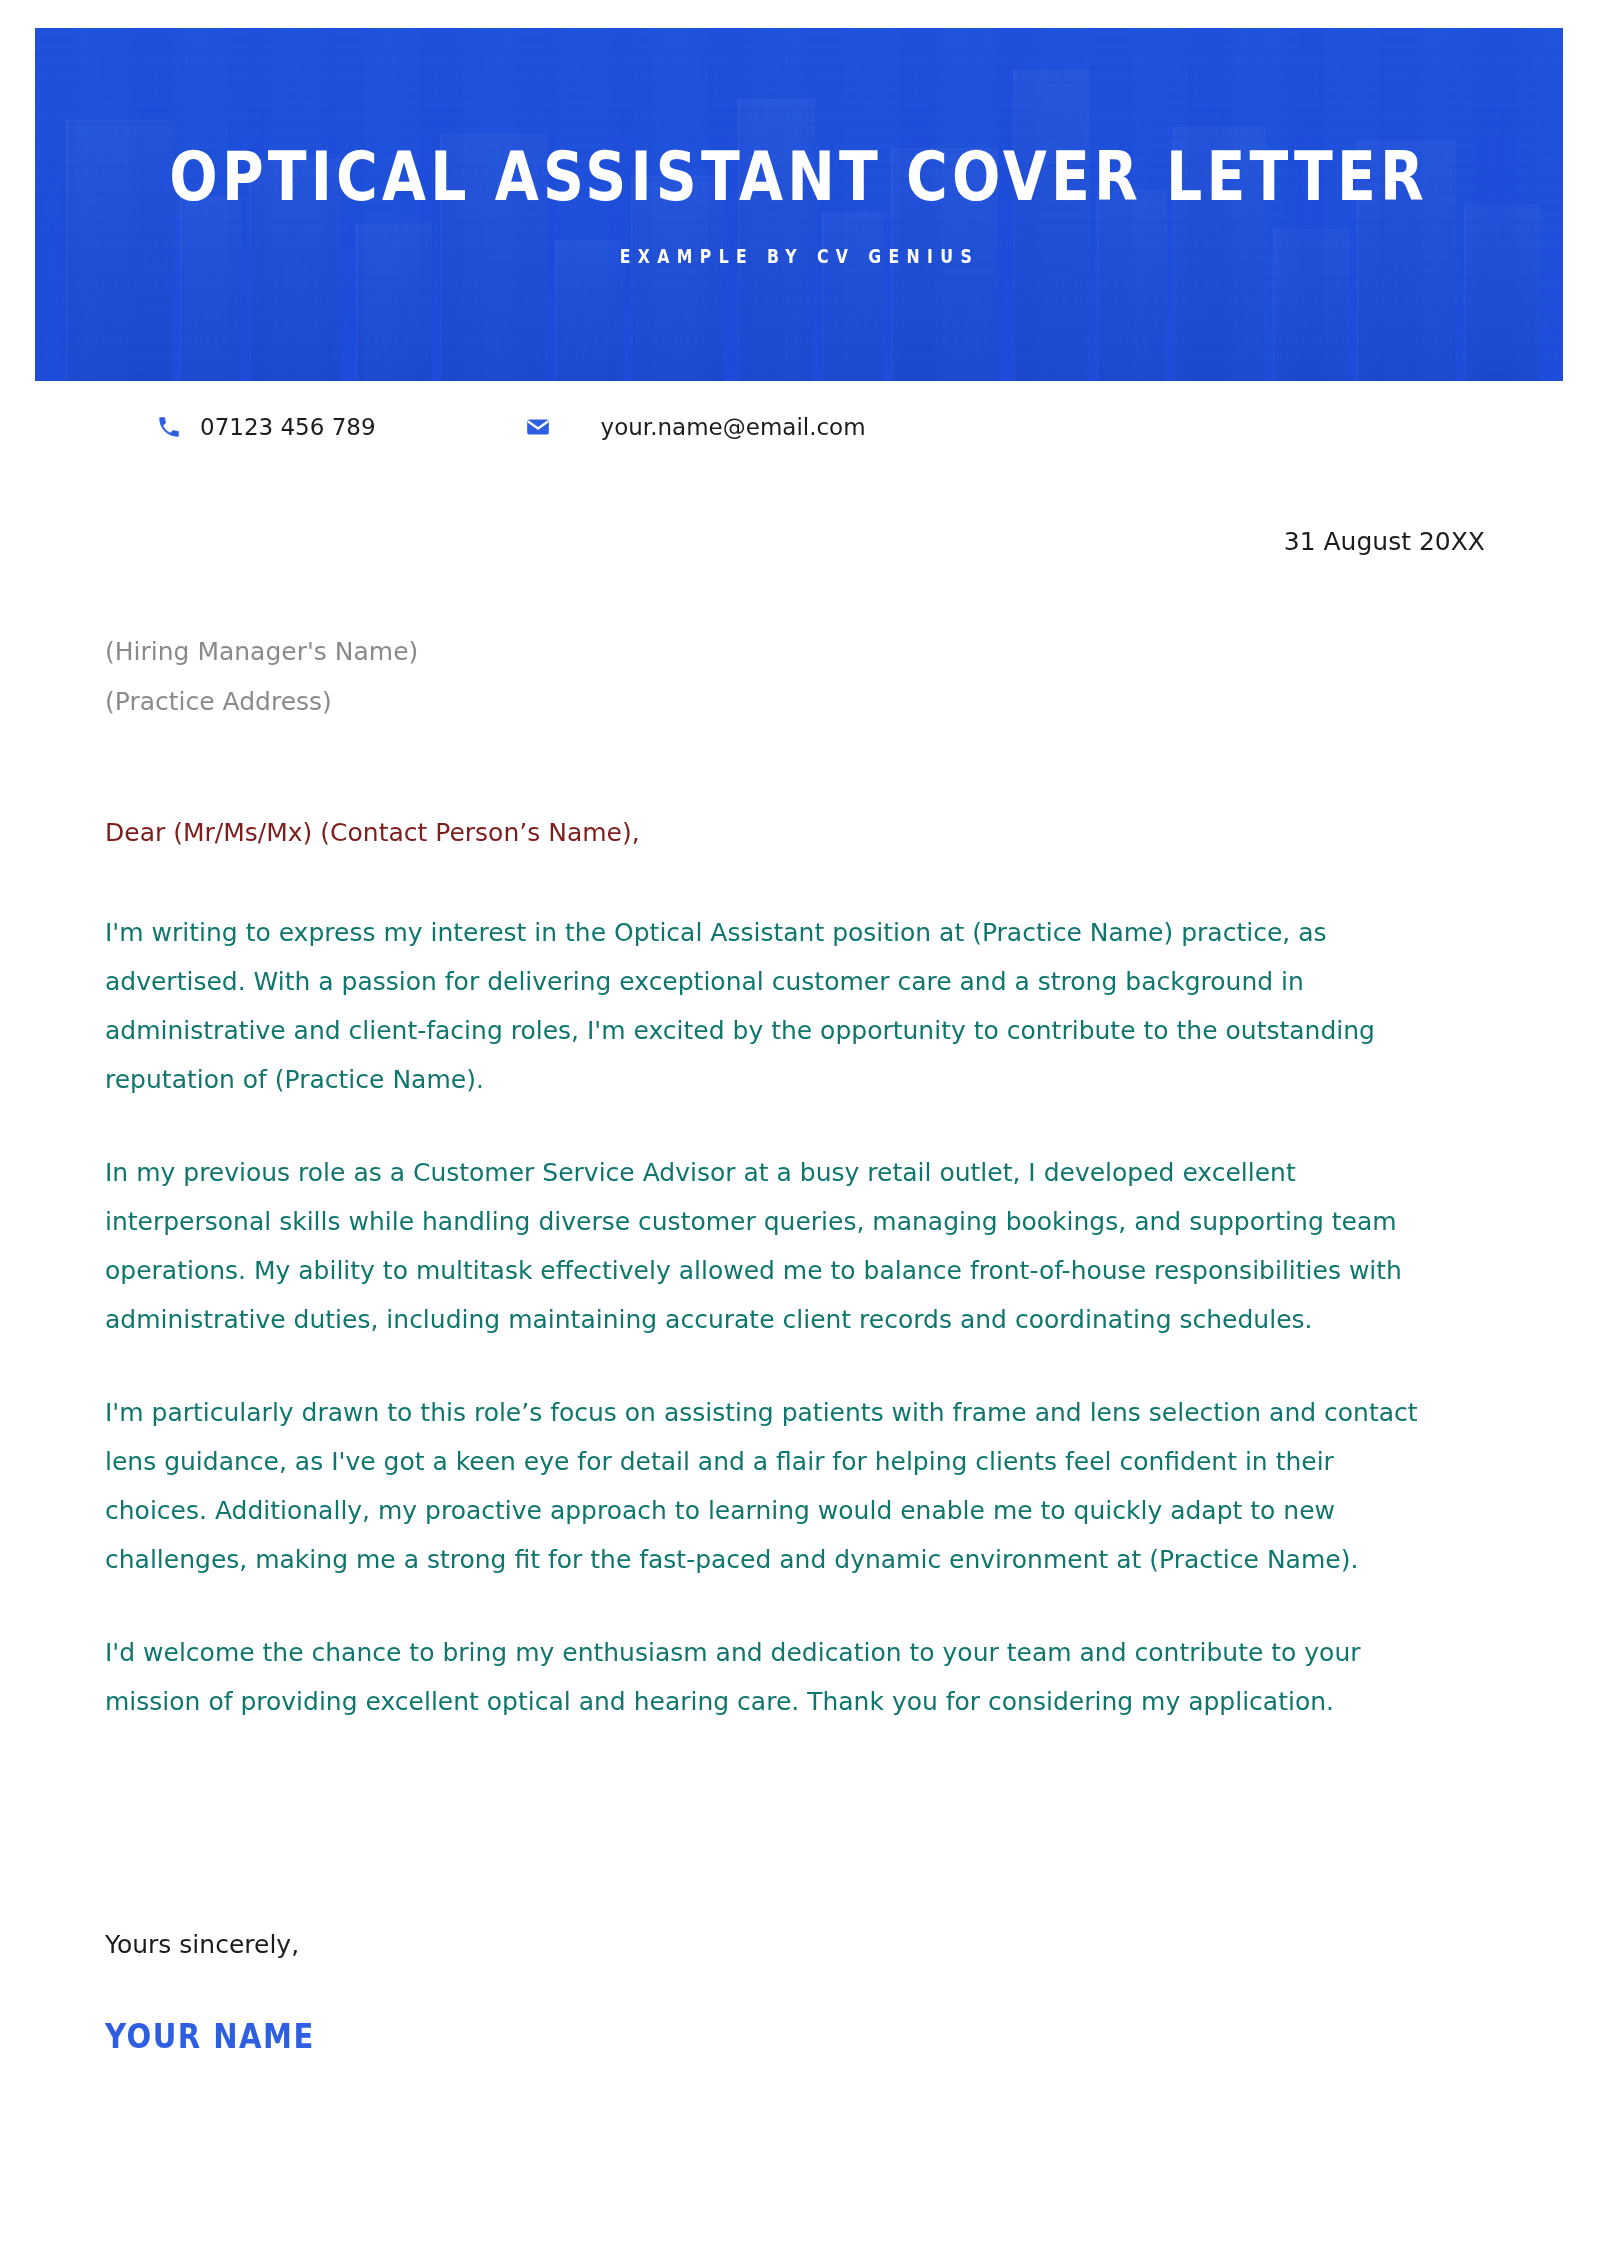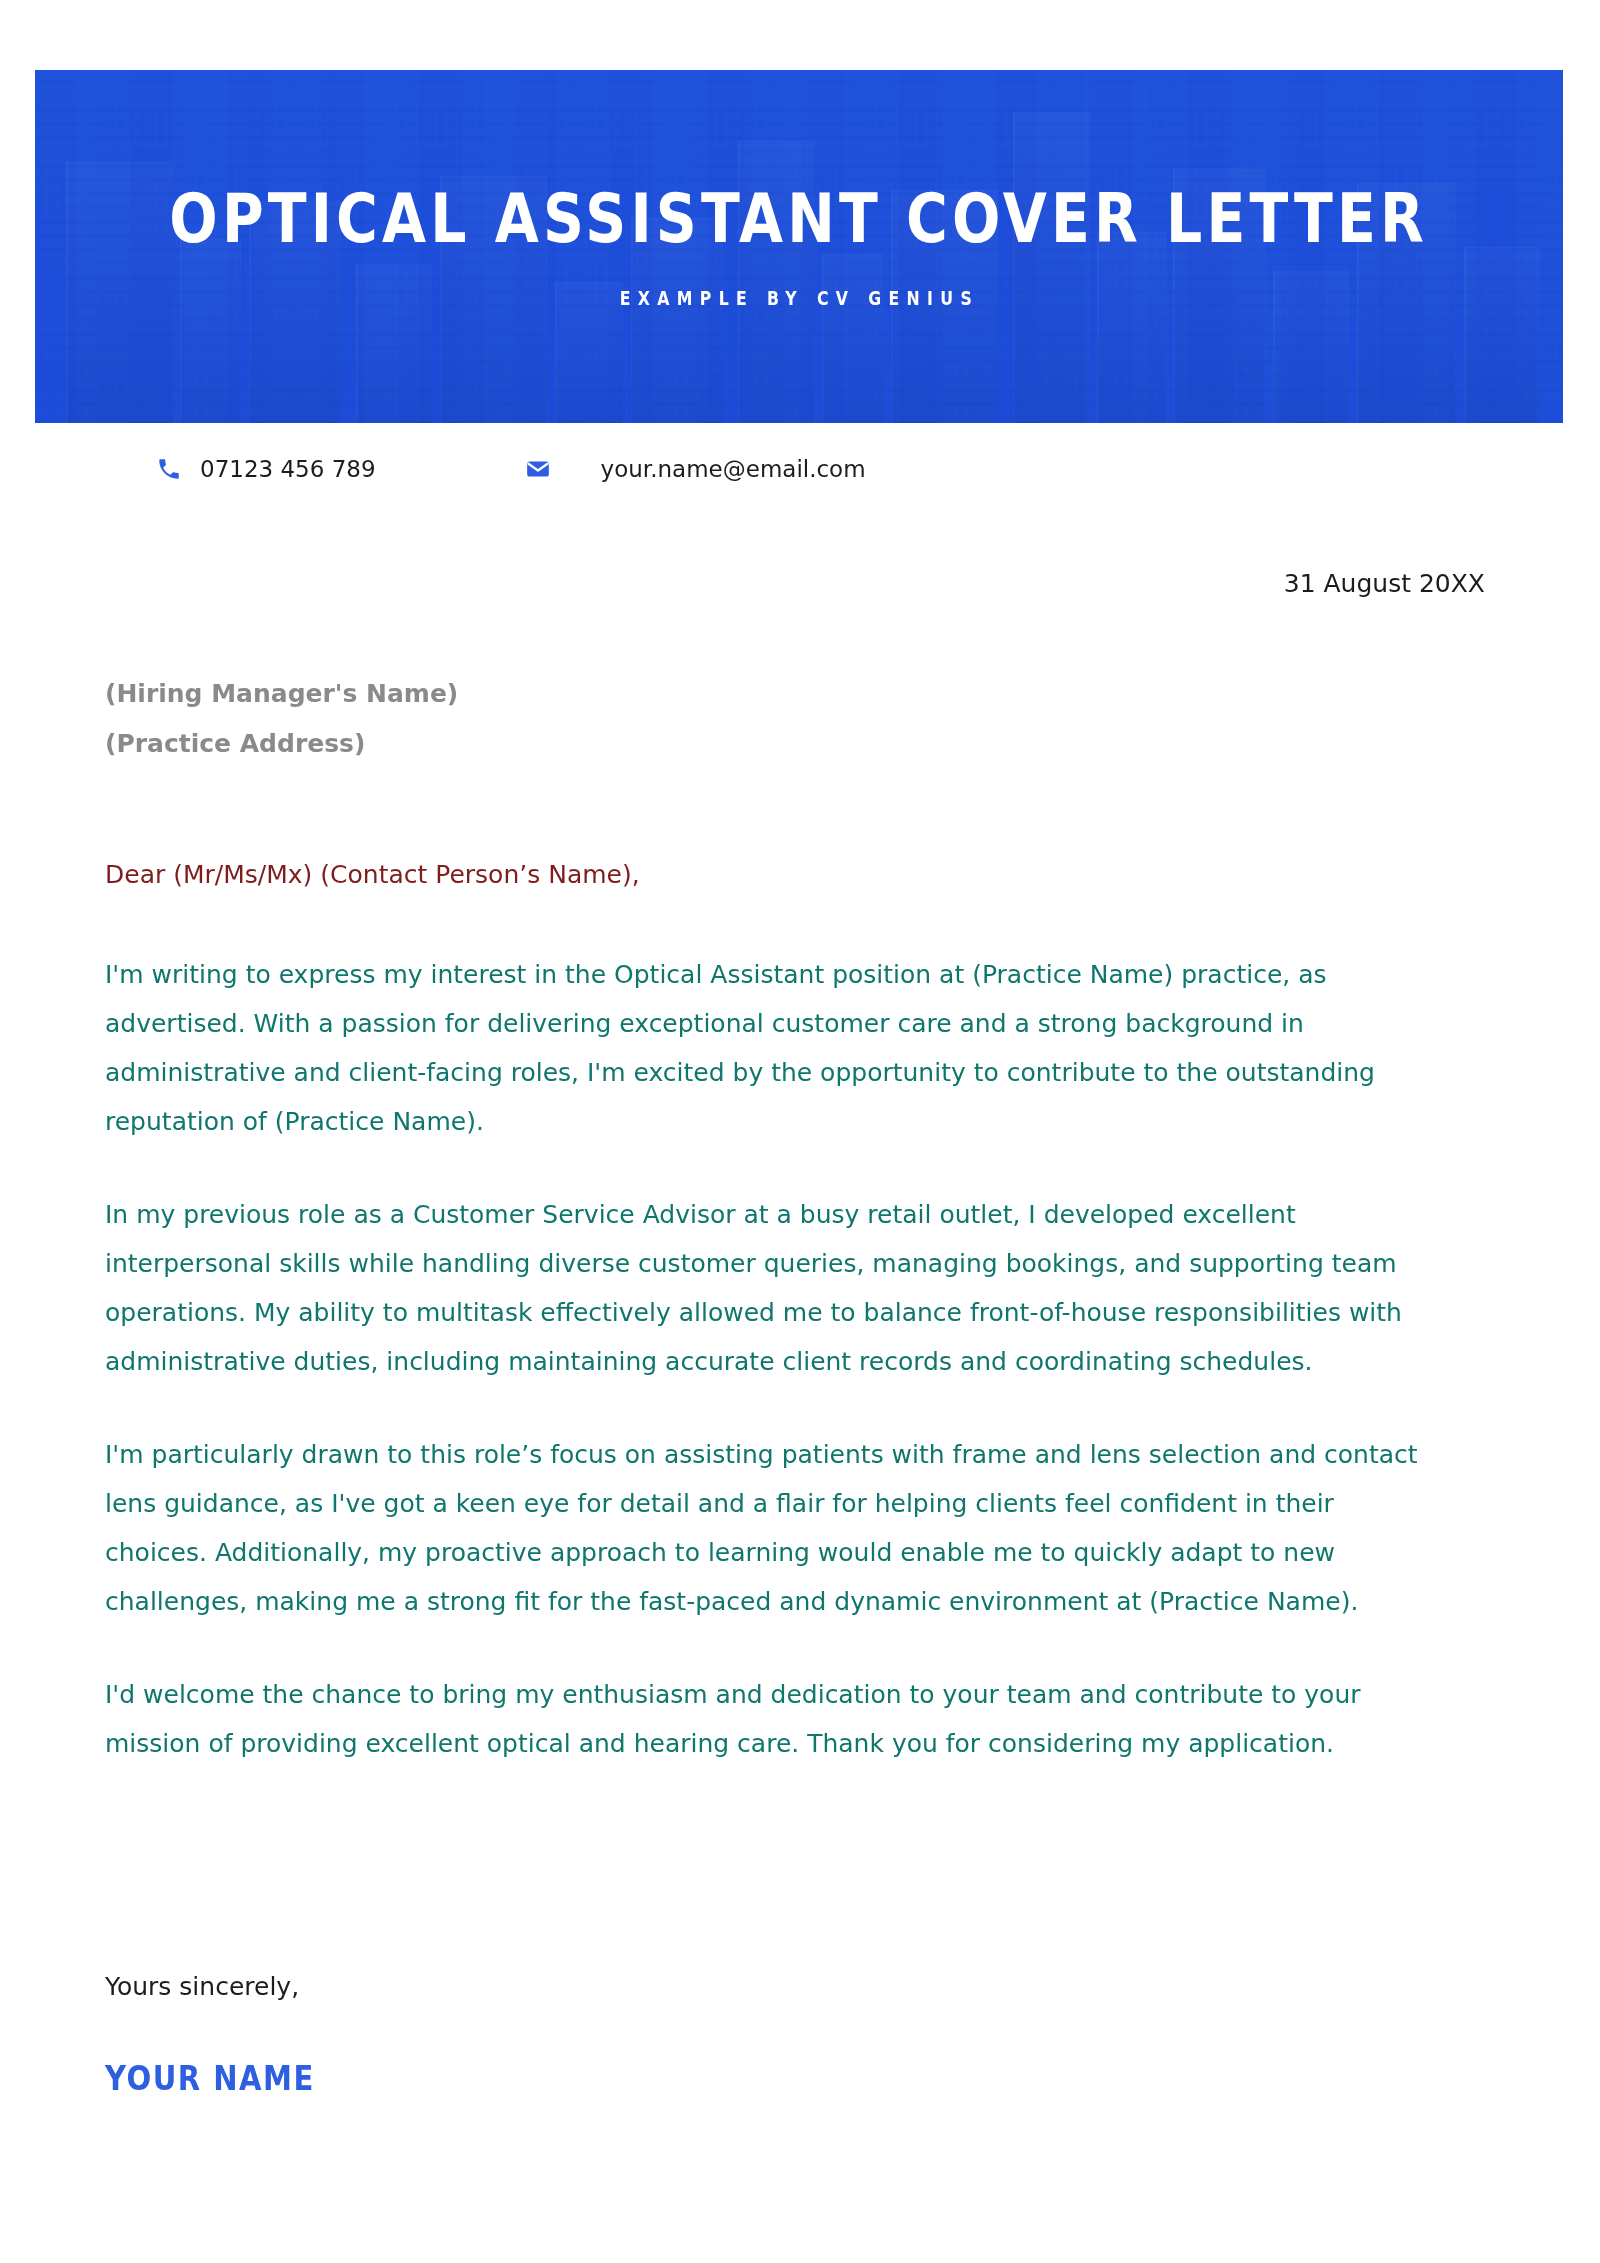--- a/index.html
+++ b/index.html
@@ -13,21 +13,20 @@
     font-family: "DejaVu Sans", "Liberation Sans", sans-serif;
     position: relative;
     overflow: hidden;
   }
 
   .page {
     position: relative;
     width: 1600px;
     height: 1727px;
     background: #ffffff;
-    margin-top: 42px;
   }
 
   
   .banner {
     position: absolute;
     left: 35px;
     top: 28px;
     width: 1528px;
     height: 353px;
     overflow: hidden;
@@ -147,21 +146,20 @@
   .recipient {
     position: absolute;
     left: 105px;
     top: 627px;
     width: 900px;
   }
   .recipient div {
     font-size: 25px;
     color: #8a8a8a;
     line-height: 50px;
-    font-weight: bold;
   }
   .salutation {
     position: absolute;
     left: 105px;
     top: 818px;
     font-size: 25px;
     color: #7f1d1d;
   }
   .body-copy {
     position: absolute;

